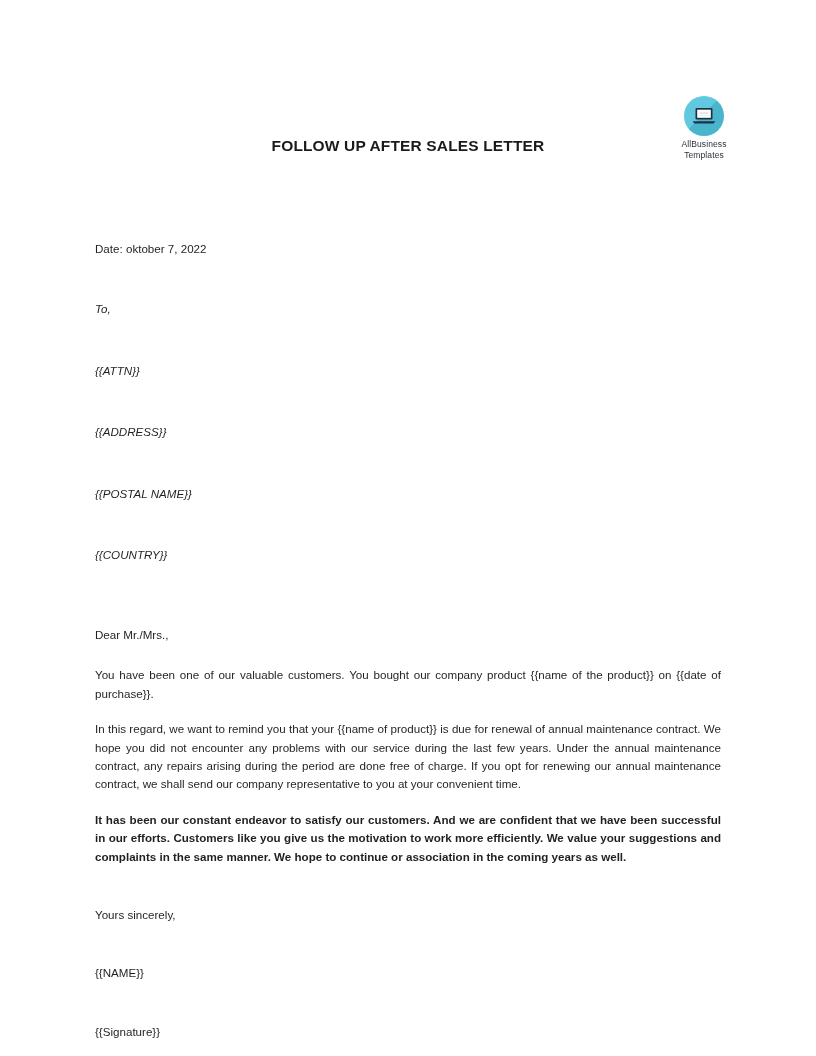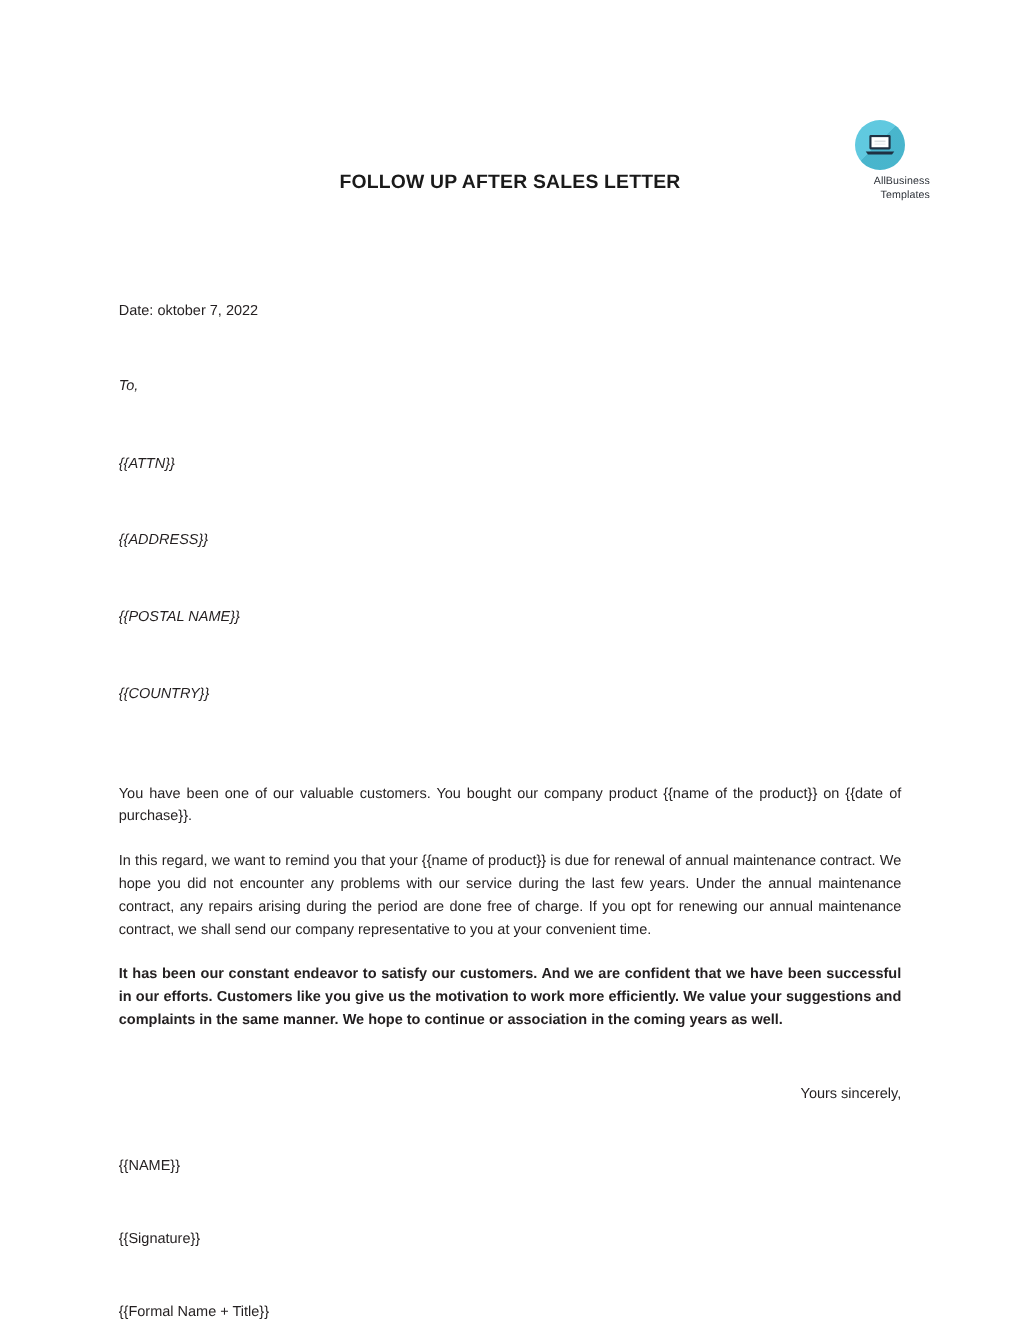--- a/index.html
+++ b/index.html
@@ -21,21 +21,21 @@
     overflow: hidden;
     margin: 0 auto;
   }
 
   
   .brand {
     position: absolute;
     left: 664px;
     top: 96px;
     width: 80px;
-    text-align: right;
+    text-align: center;
   }
   .brand-mark {
     width: 40px;
     height: 40px;
     margin: 0 auto;
     border-radius: 50%;
     background: #4ec3dc;
     position: relative;
     overflow: hidden;
   }
@@ -97,21 +97,21 @@
   .blk-salute { margin: 0 0 22px 0; }
 
   .para {
     margin: 0 0 17px 0;
     text-align: justify;
     text-justify: inter-word;
     line-height: 18.4px;
   }
   .para.last-body { margin-bottom: 8px; font-weight: bold; }
 
-  .blk-close    { margin: 0 0 17px 0; text-align: right; }
+  .blk-close    { margin: 0 0 17px 0; }
   .blk-name     { margin: 0 0 18px 0; }
   .blk-sign     { margin: 0 0 36px 0; }
   .blk-formal   { margin: 0; }
 </style>
 </head>
 <body>
 
 <div class="page">
 
   <div class="brand">
@@ -141,20 +141,23 @@
 
     <div class="blk-addr">
       <div class="line">To,</div>
       <div class="line">{{ATTN}}</div>
       <div class="line">{{ADDRESS}}</div>
       <div class="line">{{POSTAL NAME}}</div>
       <div class="line">{{COUNTRY}}</div>
     </div>
 
 
+    <div class="blk-salute">
+      <div class="line">Dear Mr./Mrs.,</div>
+    </div>
 
     <p class="para">You have been one of our valuable customers. You bought our company product {{name of the product}} on {{date of purchase}}.</p>
     <p class="para">In this regard, we want to remind you that your {{name of product}} is due for renewal of annual maintenance contract. We hope you did not encounter any problems with our service during the last few years. Under the annual maintenance contract, any repairs arising during the period are done free of charge. If you opt for renewing our annual maintenance contract, we shall send our company representative to you at your convenient time.</p>
     <p class="para last-body">It has been our constant endeavor to satisfy our customers. And we are confident that we have been successful in our efforts. Customers like you give us the motivation to work more efficiently. We value your suggestions and complaints in the same manner. We hope to continue or association in the coming years as well.</p>
 
     <div class="blk-close">
       <div class="line">Yours sincerely,</div>
     </div>
 
     <div class="blk-name">

